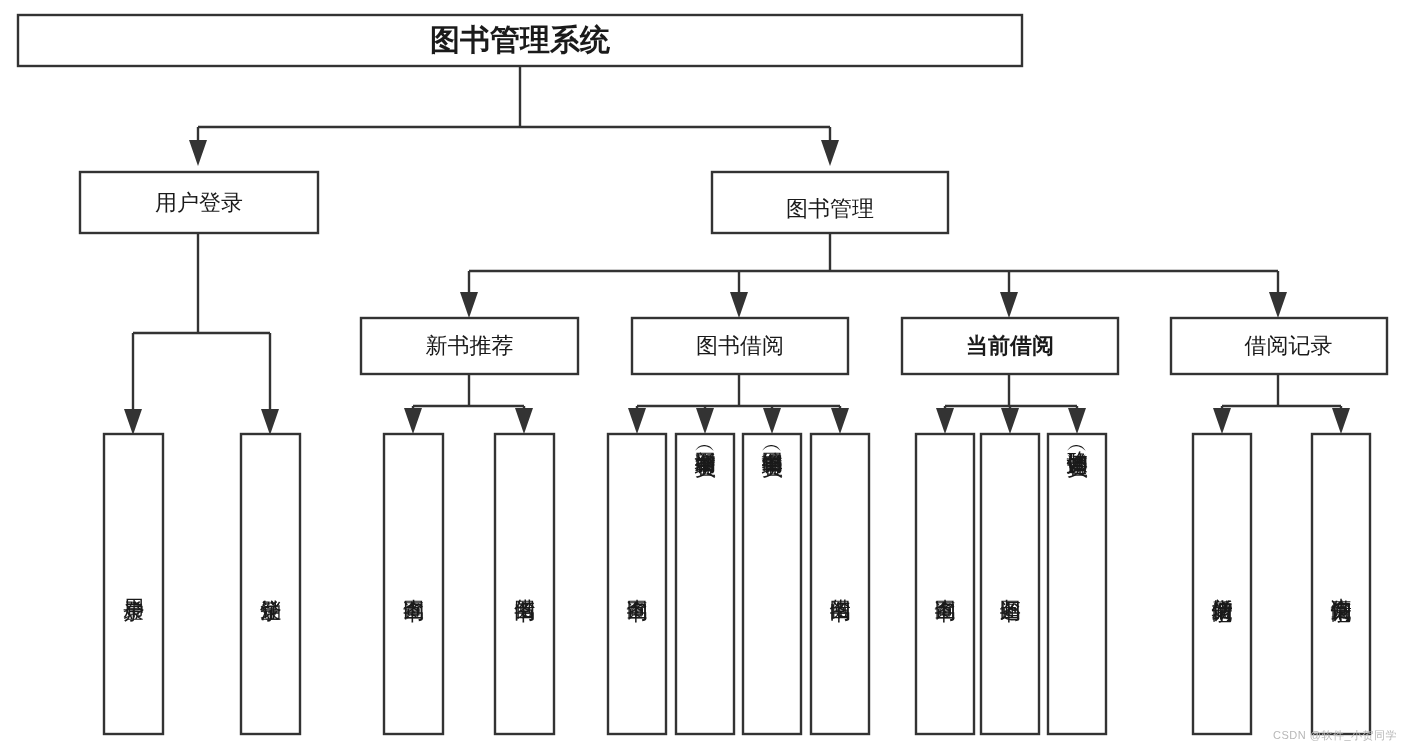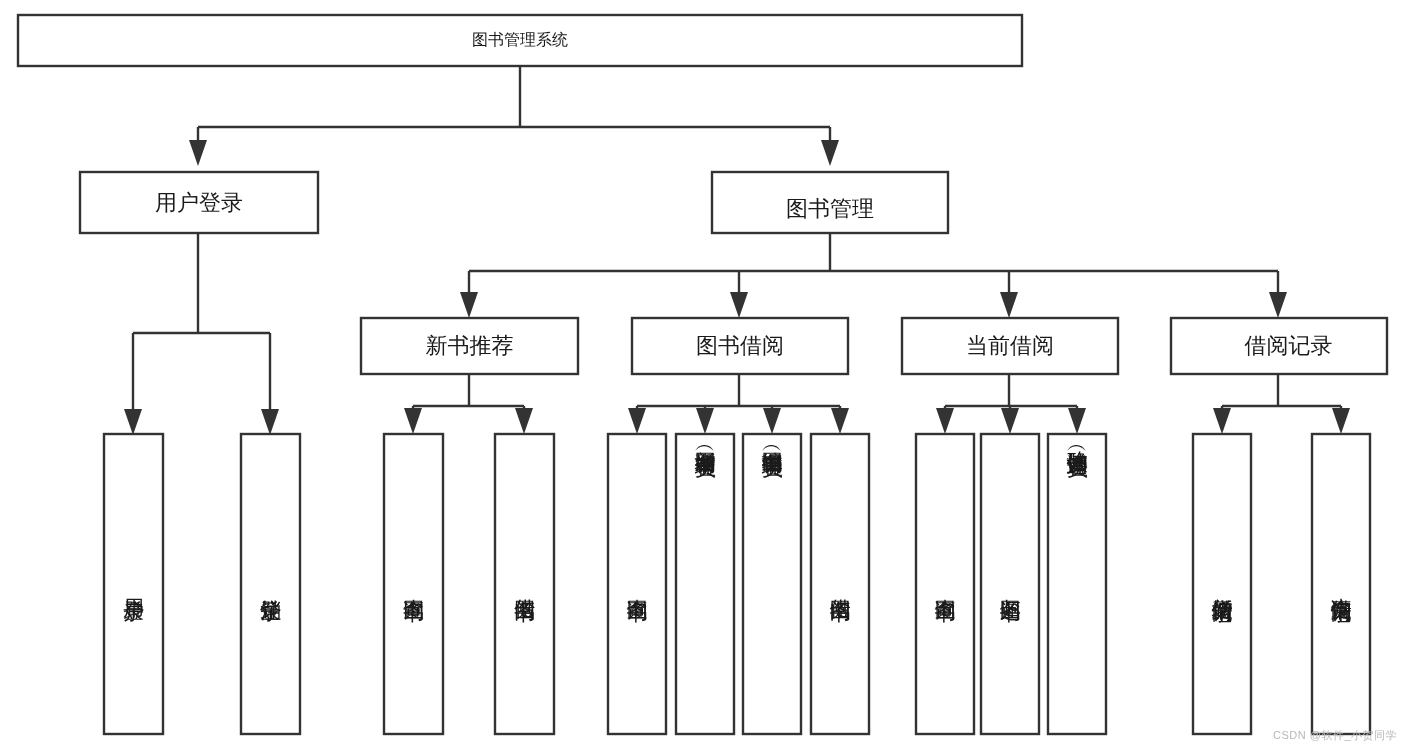--- a/index.html
+++ b/index.html
@@ -67,21 +67,22 @@
     justify-content: center;
     pointer-events: none;
   }
   .htext {
     font-family: "Liberation Sans", "DejaVu Sans", sans-serif;
     font-size: 22px;
     color: #1a1a1a;
     white-space: nowrap;
   }
   .htext.title {
-    font-size: 16px;
+    font-size: 30px;
+    font-weight: bold;
   }
   #watermark {
     position: absolute;
     right: 8px;
     bottom: 4px;
     font-family: "Liberation Sans", "DejaVu Sans", sans-serif;
     font-size: 11px;
     color: #b8b8b8;
     white-space: nowrap;
     letter-spacing: 0.5px;
@@ -208,21 +209,21 @@
   <div class="htext-wrap" style="left:712px; top:172px; width:236px; height:73px;">
     <span class="htext">图书管理</span>
   </div>
 
   <div class="htext-wrap" style="left:361px; top:318px; width:217px; height:56px;">
     <span class="htext">新书推荐</span>
   </div>
   <div class="htext-wrap" style="left:632px; top:318px; width:216px; height:56px;border-radius:14px;">
     <span class="htext">图书借阅</span>
   </div>
-  <div class="htext-wrap" style="left:902px; top:318px; width:216px; height:56px;">
+  <div class="htext-wrap" style="left:902px; top:318px; width:216px; height:56px;font-weight:bold;">
     <span class="htext">当前借阅</span>
   </div>
   <div class="htext-wrap" style="left:1195px; top:318px; width:187px; height:56px;">
     <span class="htext">借阅记录</span>
   </div>
 
   <div class="vtext-wrap" style="left:104px; top:434px; width:59px; height:300px;">
     <span class="vtext">用户登录</span>
   </div>
   <div class="vtext-wrap" style="left:241px; top:434px; width:59px; height:300px;">

